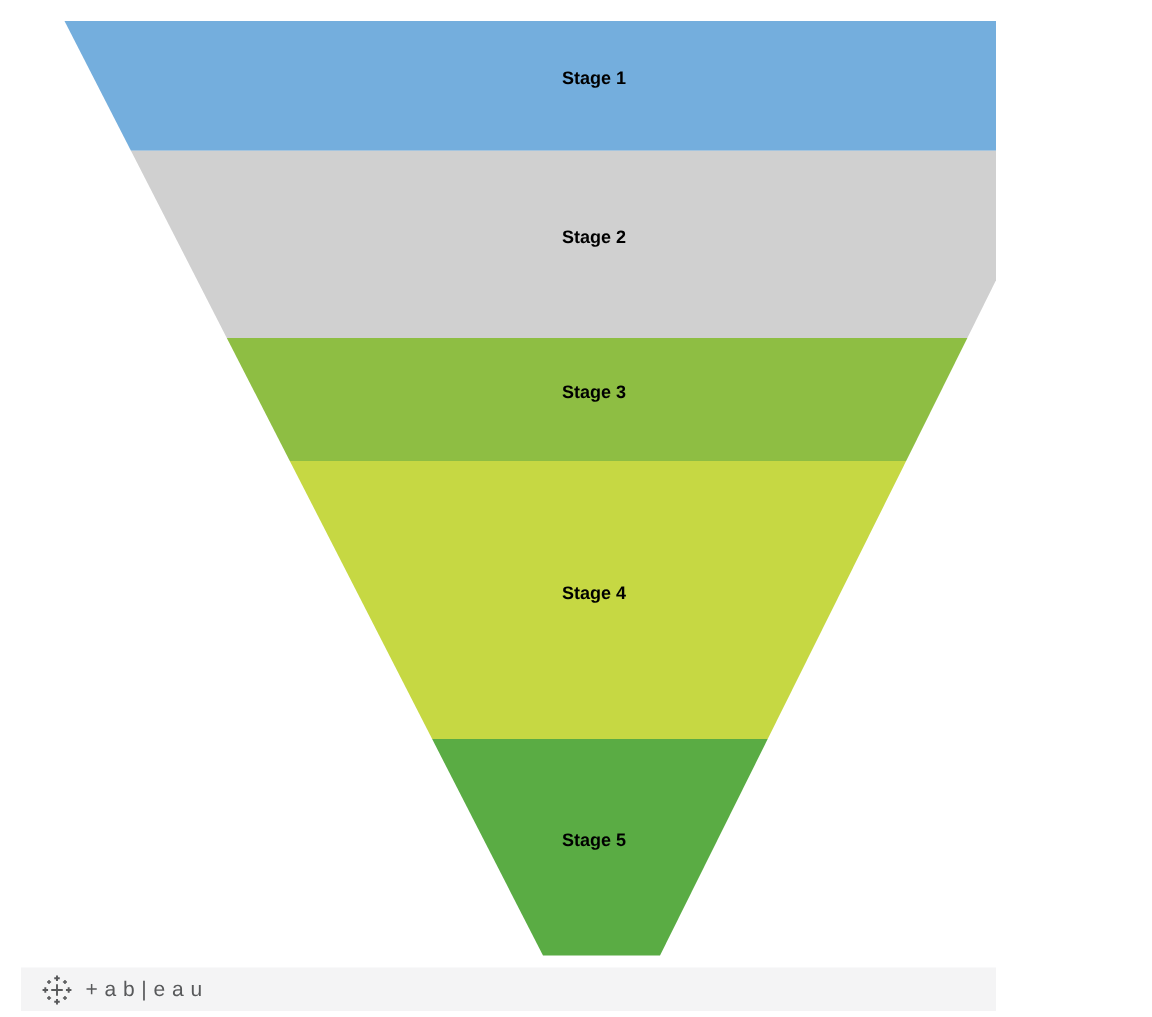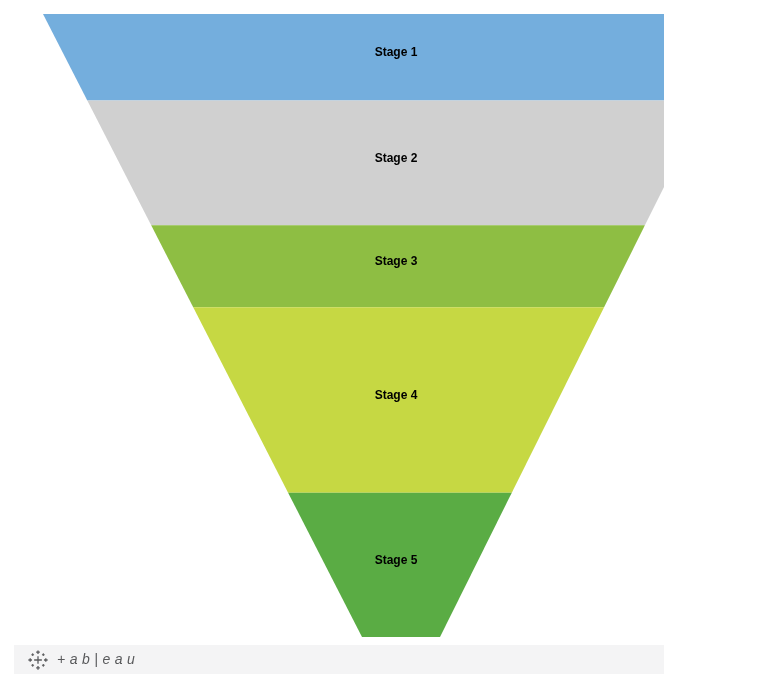--- a/index.html
+++ b/index.html
@@ -32,21 +32,20 @@
     position: absolute;
     left: 14px;
     top: 645px;
     width: 744px;
     height: 29px;
     background: #f4f4f5;
     display: flex;
     align-items: center;
     padding-left: 11px;
     box-sizing: border-box;
-    font-style: italic;
   }
   .logo-mark {
     display: inline-flex;
     align-items: center;
     justify-content: center;
     width: 26px;
     height: 26px;
   }
   .wordmark {
     color: #58595b;

